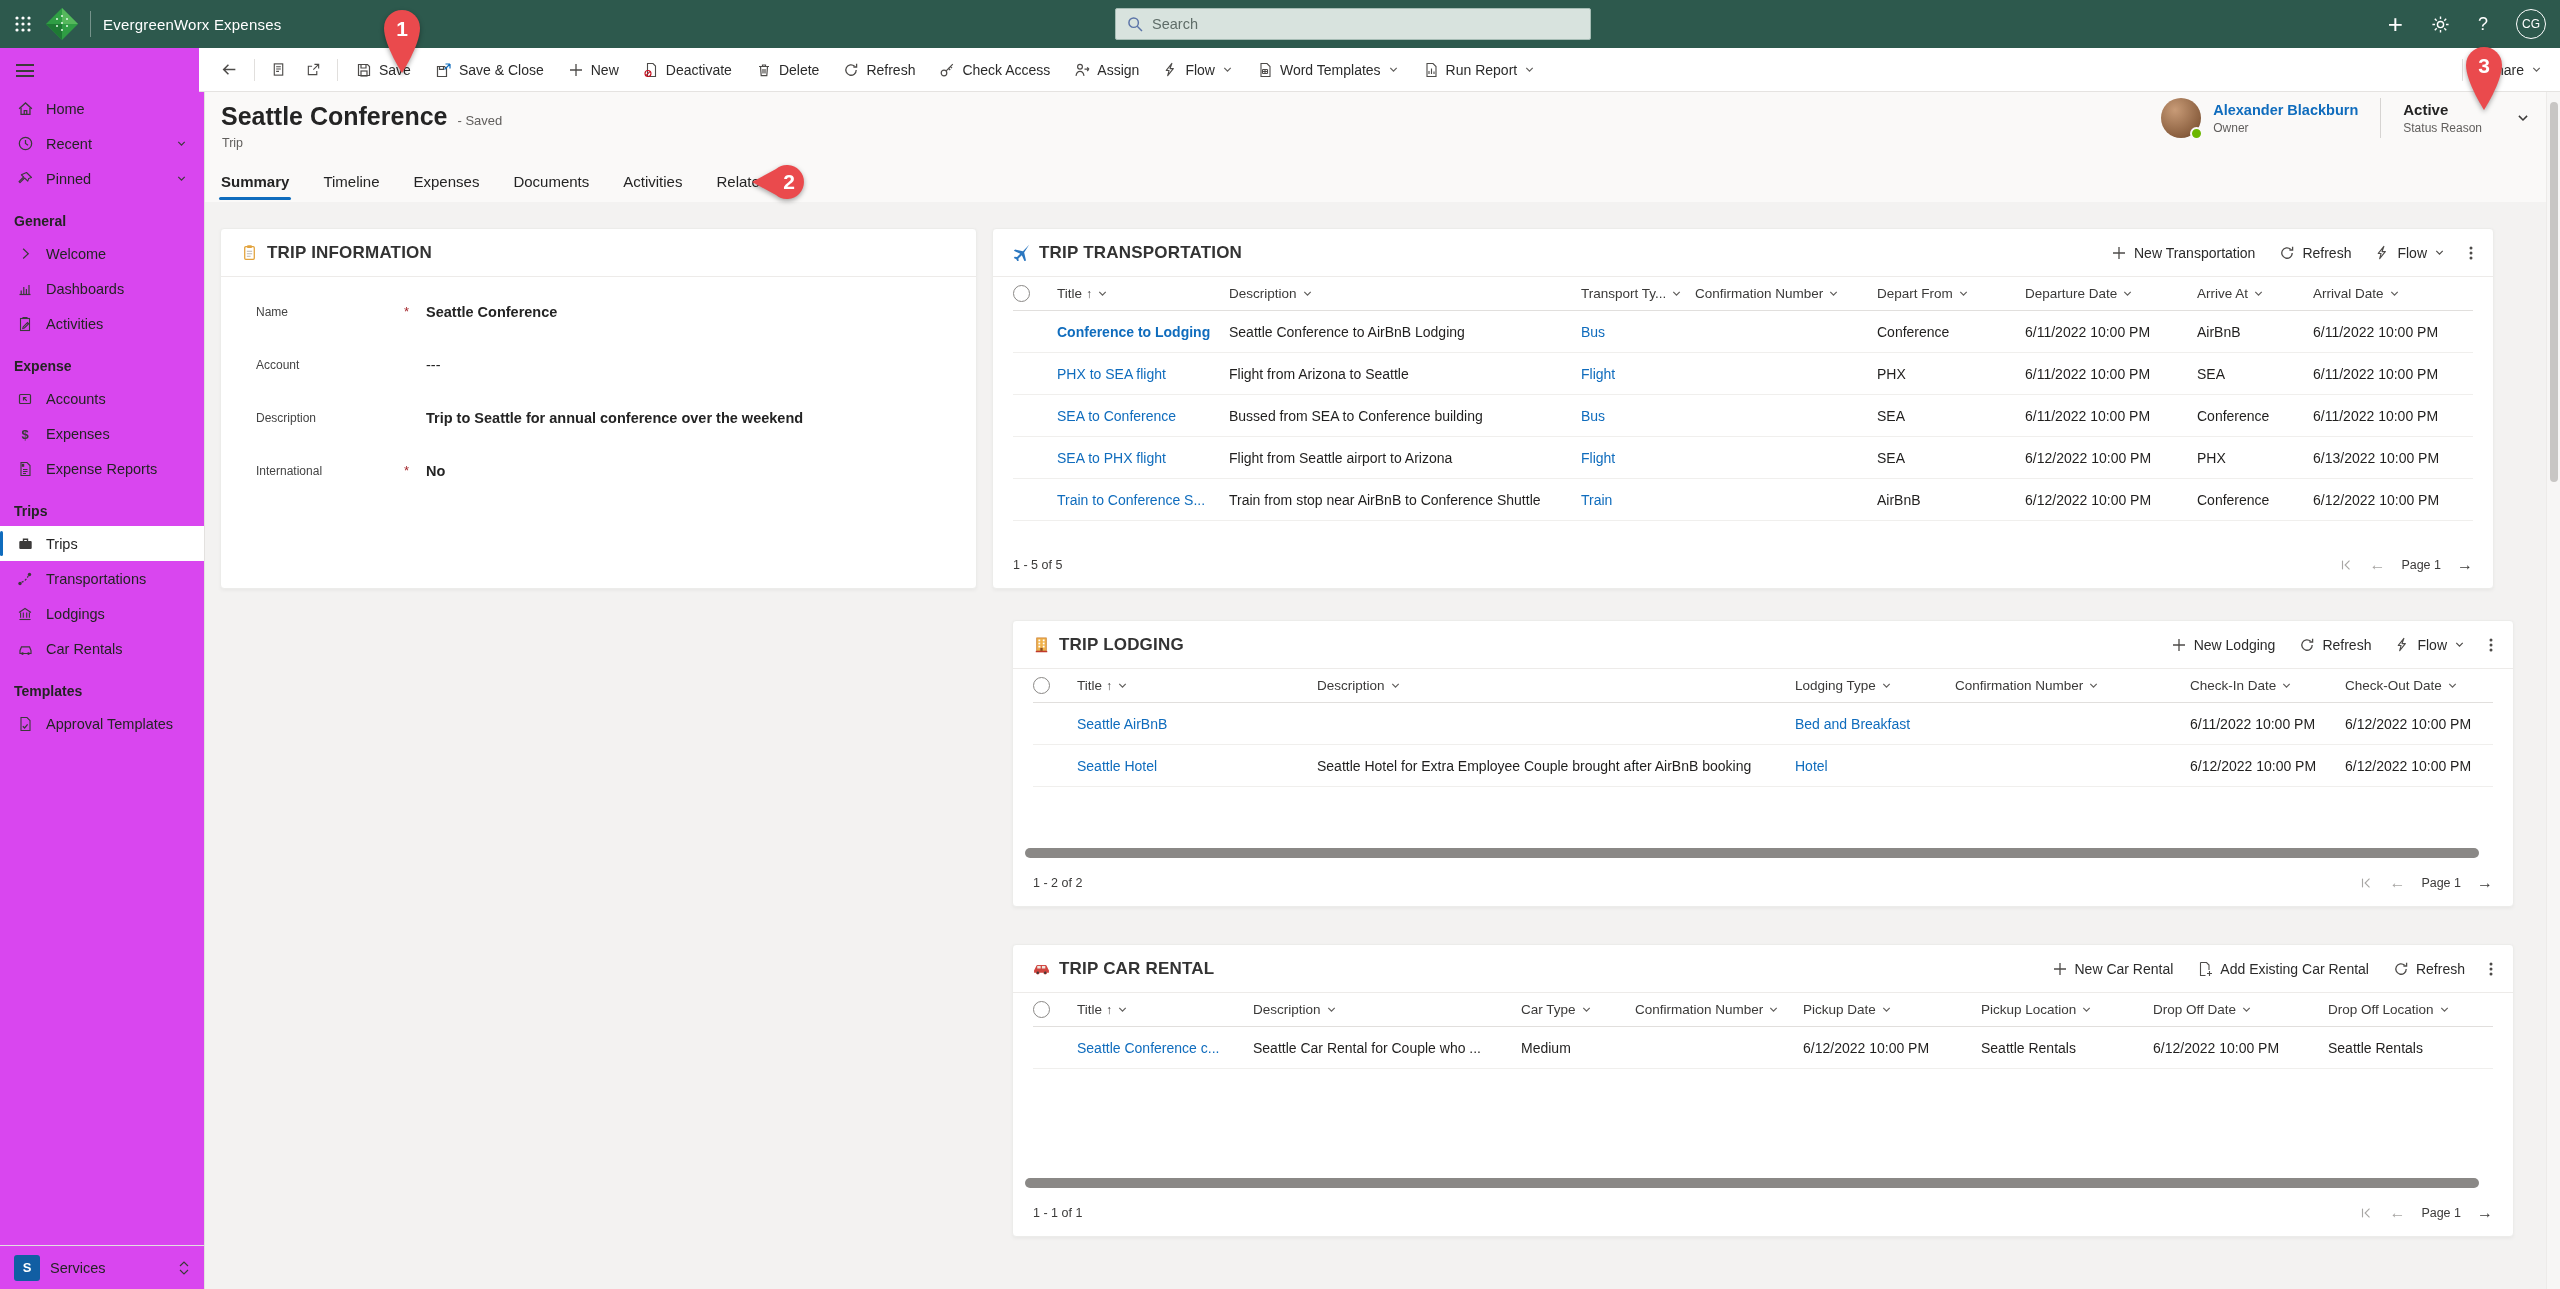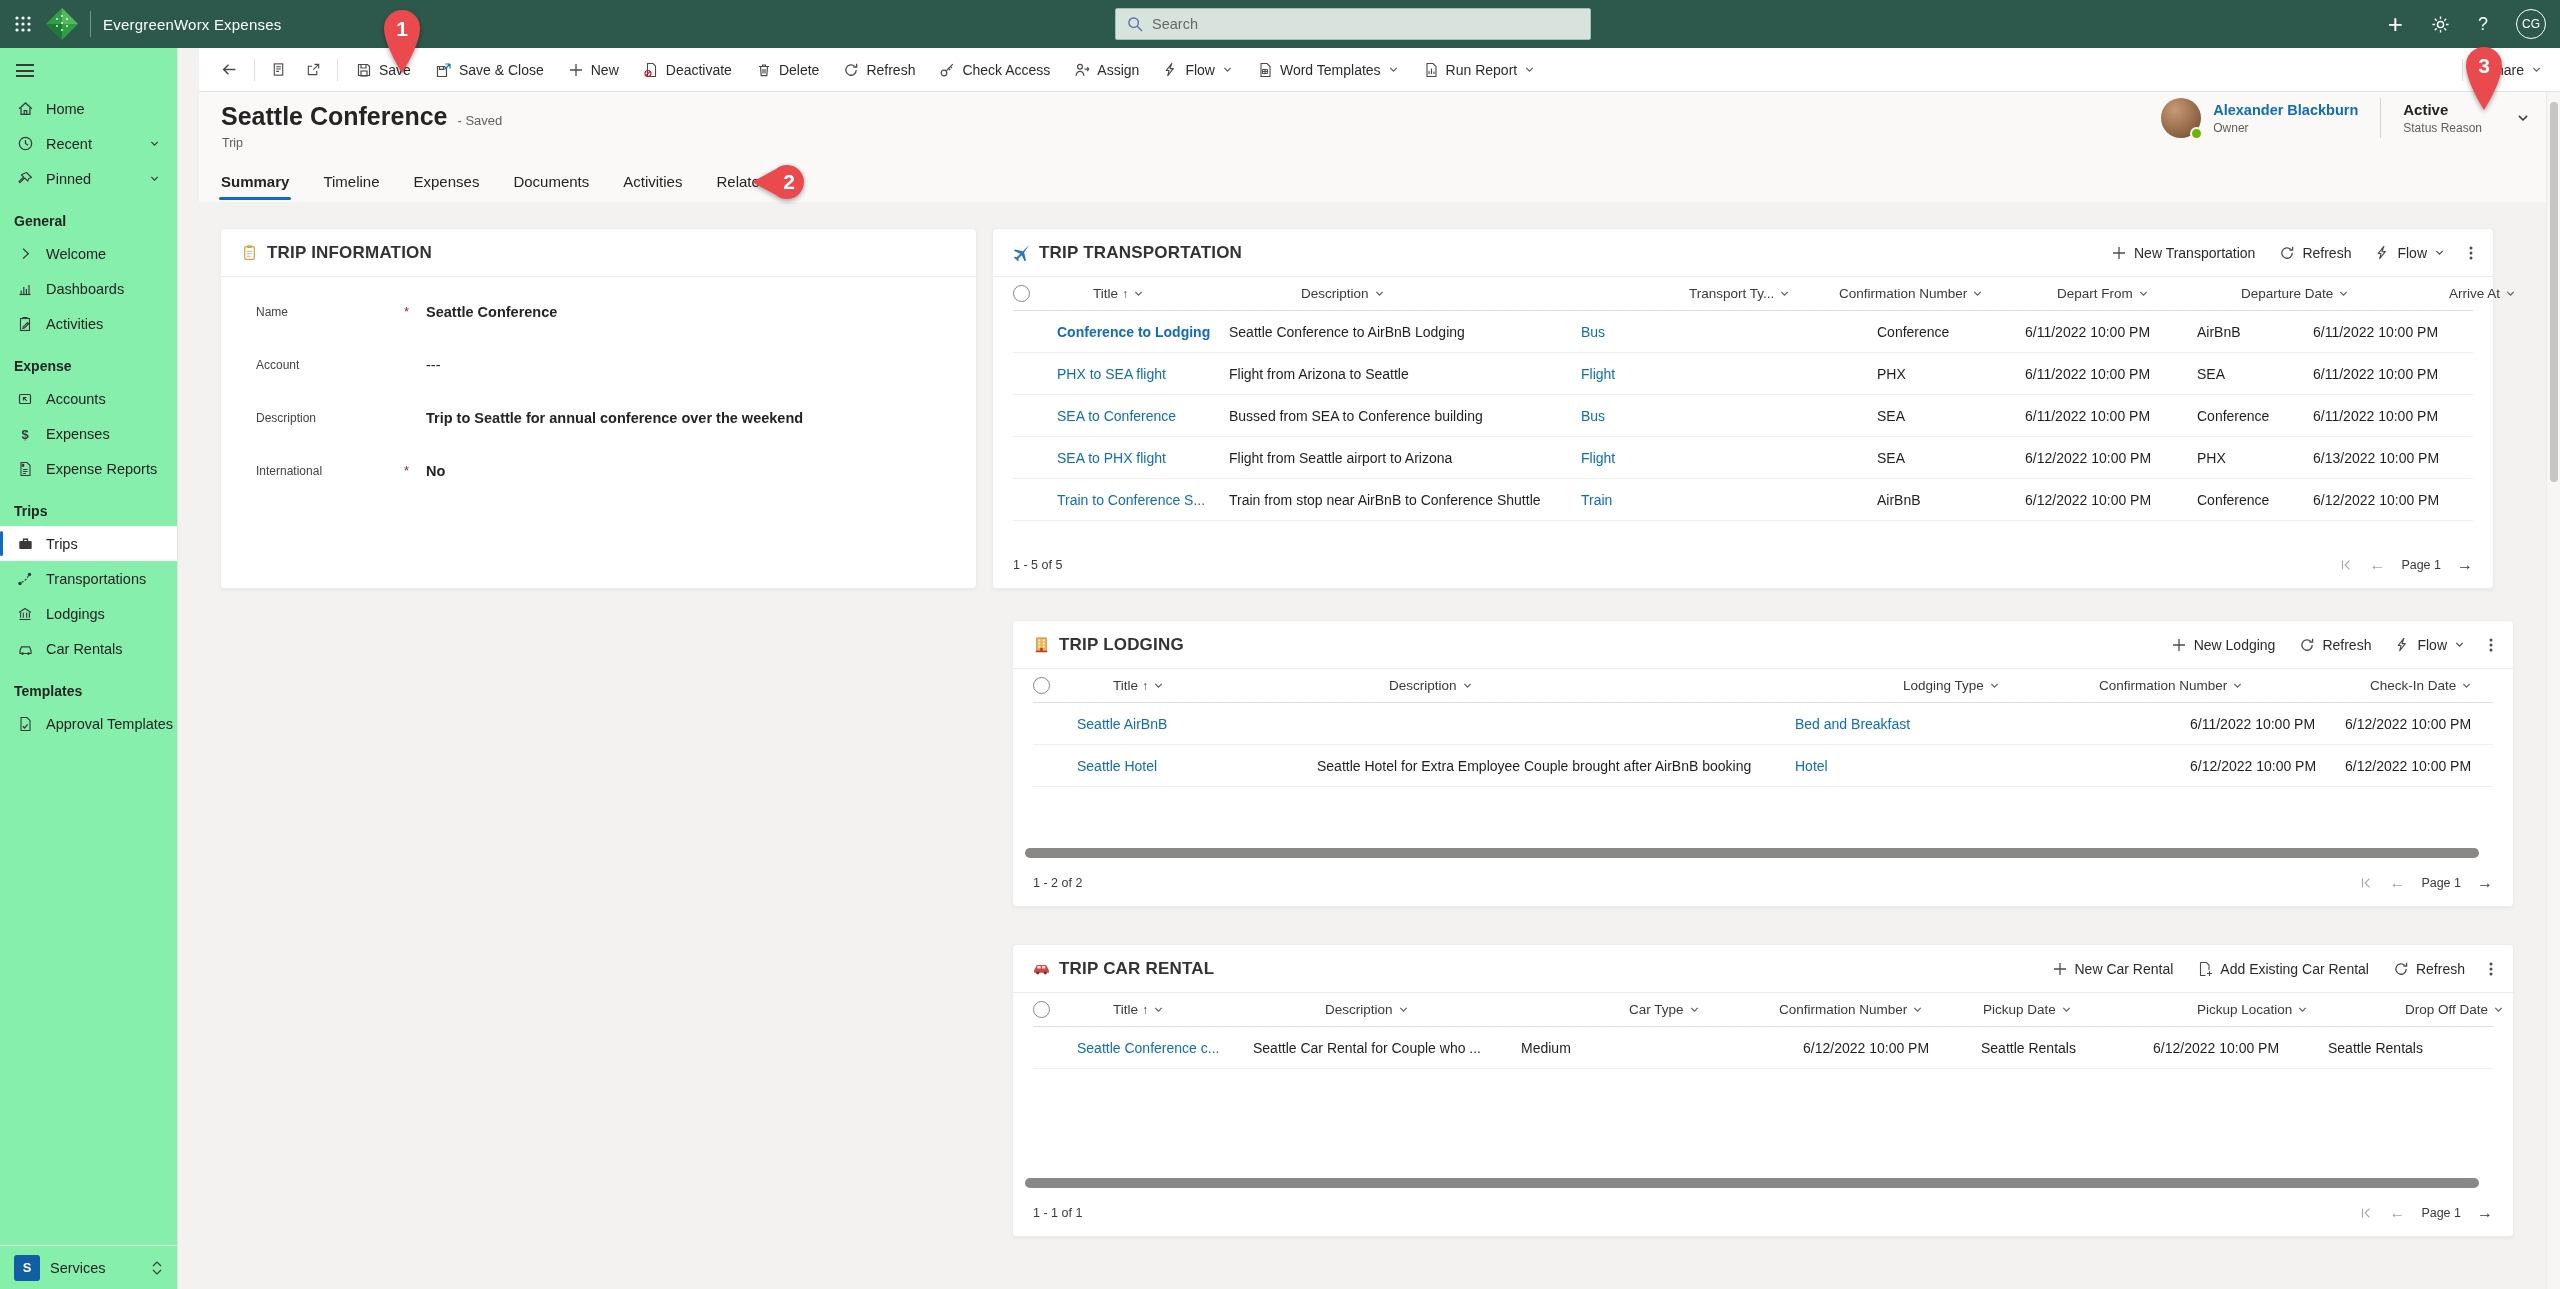--- a/index.html
+++ b/index.html
@@ -17,21 +17,21 @@
 .ab-search { position:absolute; left:1115px; top:8px; width:476px; height:32px; background:#d8e3de; border:1px solid #a5bcb4; border-radius:2px; display:flex; align-items:center; padding:0 10px; gap:8px; }
 .ab-search input { flex:1; background:transparent; border:none; outline:none; font-family:inherit; font-size:14.5px; color:#33413c; }
 .ab-search input::placeholder { color:#5f6d68; opacity:1; }
 .ab-right { position:absolute; right:14px; top:0; height:48px; display:flex; align-items:center; gap:28px; }
 .ab-ibtn { cursor:pointer; color:#fff; }
 .ab-plus { font-size:26px; font-weight:300; line-height:1; }
 .ab-help { font-size:18px; }
 .ab-avatar { width:30px; height:30px; border:1.5px solid #fff; border-radius:50%; display:flex; align-items:center; justify-content:center; font-size:12px; cursor:pointer; }
 
 
-.sidebar { position:absolute; top:48px; left:0; width:178px; bottom:0; background:#86efac; border-right:1px solid #e3e1df; z-index:10; }
+.sidebar { position:absolute; top:48px; left:0; width:205px; bottom:0; background:#d946ef; border-right:1px solid #e3e1df; z-index:10; }
 .sb-burger { margin:16px 0 14px 16px; width:18px; cursor:pointer; }
 .sb-burger div { height:2px; background:#3b3a39; margin:3.5px 0; }
 .sb-item { display:flex; align-items:center; height:35px; padding-left:16px; font-size:14.5px; color:#242424; cursor:pointer; position:relative; }
 .sb-item .icon { width:18px; color:#3b3a39; }
 .sb-label { margin-left:12px; white-space:nowrap; }
 .icon.sb-chev { margin-left:auto; margin-right:14px; color:#3b3a39; }
 .sb-group { font-size:14px; font-weight:bold; padding:17px 0 7px 14px; color:#242424; }
 .sb-item.active { background:#ffffff; }
 .sb-item.active::before { content:''; position:absolute; left:0; top:5px; bottom:5px; width:3px; background:#0f6cbd; border-radius:2px; }
 .sb-footer { position:absolute; bottom:0; left:0; right:0; height:44px; border-top:1px solid #e3e1df; display:flex; align-items:center; padding:0 14px; gap:10px; cursor:pointer; }
@@ -92,21 +92,21 @@
 
 
 #card-transport { left:992px; top:228px; width:1502px; height:361px; }
 #card-lodging  { left:1012px; top:620px; width:1502px; height:287px; }
 #card-car      { left:1012px; top:944px; width:1502px; height:293px; }
 .g-body { padding:0 20px; }
 .g-row { display:flex; align-items:center; border-bottom:1px solid #f0efed; }
 .g-row.g-head { height:34px; border-bottom:1px solid #e1dfdd; }
 .g-row:not(.g-head) { height:42px; font-size:14px; color:#201f1e; }
 .g-cell { padding-right:12px; white-space:nowrap; overflow:hidden; text-overflow:ellipsis; }
-.g-headcell { font-size:13.5px; color:#3b3a39; display:flex; align-items:center; cursor:pointer;margin-left:36px; }
+.g-headcell { font-size:13.5px; color:#3b3a39; display:flex; align-items:center; cursor:pointer; }
 .g-headcell .icon.chev { margin-left:5px; }
 .sort { margin:0 0 0 4px; font-size:12px; color:#3b3a39; }
 .g-sel { display:flex; align-items:center; }
 .sel-circle { width:17px; height:17px; border:1.5px solid #8a8886; border-radius:50%; cursor:pointer; }
 .g-link { color:#0f6cbd; cursor:pointer; }
 .grid-footer { position:absolute; left:20px; right:20px; bottom:6px; height:34px; display:flex; align-items:center; justify-content:space-between; font-size:12.5px; color:#3b3a39; }
 .pager { display:flex; align-items:center; gap:16px; }
 .pg { color:#a8a6a4; cursor:pointer; }
 .pg.next { color:#3b3a39; }
 .pg.arrow { font-size:16px; }

